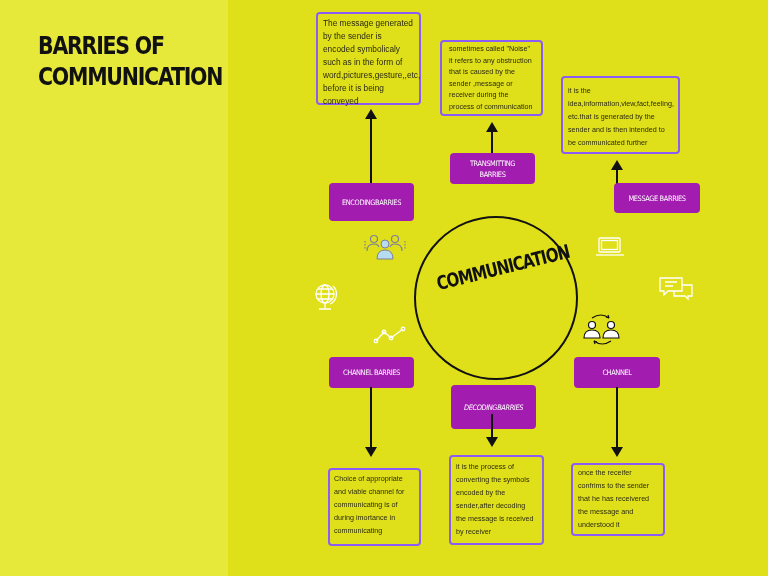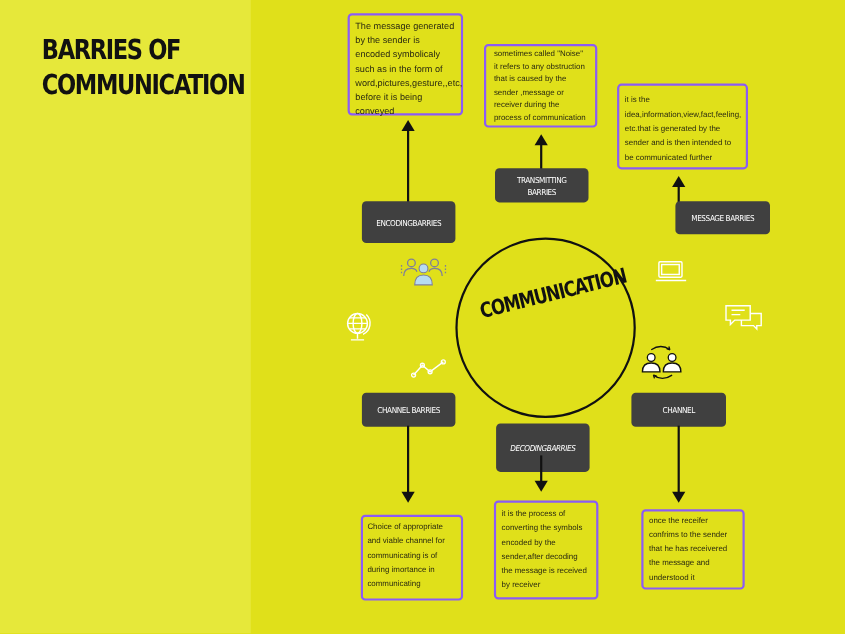--- a/index.html
+++ b/index.html
@@ -1,20 +1,20 @@
 <!DOCTYPE html>
 <html><head>
 <meta charset="utf-8">
 <style>
   html, body { margin:0; padding:0; }
   body { width:768px; height:576px; position:relative; overflow:hidden; background:#e0e01a; font-family:"Liberation Sans", sans-serif; }
   .left-panel { position:absolute; left:0; top:0; width:228px; height:576px; background:#e6e83a; }
   .title { position:absolute; left:38px; top:30px; font-family:"DejaVu Sans", sans-serif; font-weight:bold; font-size:25px; line-height:31px; color:#111; letter-spacing:-1.5px; transform:scaleX(0.82); transform-origin:left top; white-space:nowrap; }
   .tbox { position:absolute; border:2px solid #8b5cf6; border-radius:4px; box-sizing:border-box; font-size:8.3px; line-height:13px; color:#2a2a10; padding:4px 5px; }
-  .label { position:absolute; background:#404040; color:#fff; border-radius:4px; box-sizing:border-box; display:flex; align-items:center; justify-content:center; text-align:center; font-family:"DejaVu Sans Condensed","DejaVu Sans", sans-serif; font-size:7.4px; line-height:11px; letter-spacing:-0.4px; }
+  .label { position:absolute; background:#a21caf; color:#fff; border-radius:4px; box-sizing:border-box; display:flex; align-items:center; justify-content:center; text-align:center; font-family:"DejaVu Sans Condensed","DejaVu Sans", sans-serif; font-size:7.4px; line-height:11px; letter-spacing:-0.4px; }
   .vline { position:absolute; width:2px; background:#111; }
   .arrow-up, .arrow-down { position:absolute; width:0; height:0; border-left:6px solid transparent; border-right:6px solid transparent; }
   .arrow-up { border-bottom:10px solid #111; }
   .arrow-down { border-top:10px solid #111; }
   .circle { position:absolute; left:414px; top:216px; width:164px; height:164px; border:2px solid #111; border-radius:50%; box-sizing:border-box; }
   .circle-text { position:absolute; left:420px; top:258px; width:150px; text-align:center; font-family:"DejaVu Sans", sans-serif; font-weight:bold; font-size:19px; letter-spacing:-1.2px; color:#111; transform:rotate(-14deg) scaleX(0.8); transform-origin:center; }
   .icon { position:absolute; }
 </style>
 </head>
 <body>
@@ -71,21 +71,21 @@
 <div class="arrow-down" style="left:486px;top:437px;"></div>
 <div class="tbox" style="left:449px;top:455px;width:95px;height:90px;font-size:7.2px;padding:3px 5px;">
   <span>it is the process of converting the symbols encoded by the sender,after decoding the message is received by receiver</span>
 </div>
 
 <div class="label" style="left:574px;top:357px;width:86px;height:31px;">
   <span>CHANNEL</span>
 </div>
 <div class="vline" style="left:616px;top:387px;height:62px;"></div>
 <div class="arrow-down" style="left:611px;top:447px;"></div>
-<div class="tbox" style="left:571px;top:463px;width:94px;height:73px;font-size:7.2px;padding:1px 5px;margin-left:12px;">
+<div class="tbox" style="left:571px;top:463px;width:94px;height:73px;font-size:7.2px;padding:1px 5px;">
   <span>once the receifer confrims to the sender that he has receivered the message and understood  it</span>
 </div>
 
 <svg class="icon" style="left:364px;top:233px;" width="42" height="28" viewBox="0 0 42 28">
   <g fill="none" stroke="#7f7f9a" stroke-width="1.2">
     <circle cx="10" cy="6" r="3.5"></circle>
       <circle cx="31" cy="6" r="3.5"></circle>
     <path d="M3 18 Q3 11 10 11 Q14 11 15 14"></path>
       <path d="M38 18 Q38 11 31 11 Q27 11 26 14"></path>
     <path d="M1 8 v8" stroke-dasharray="1.5 1.5"></path>

